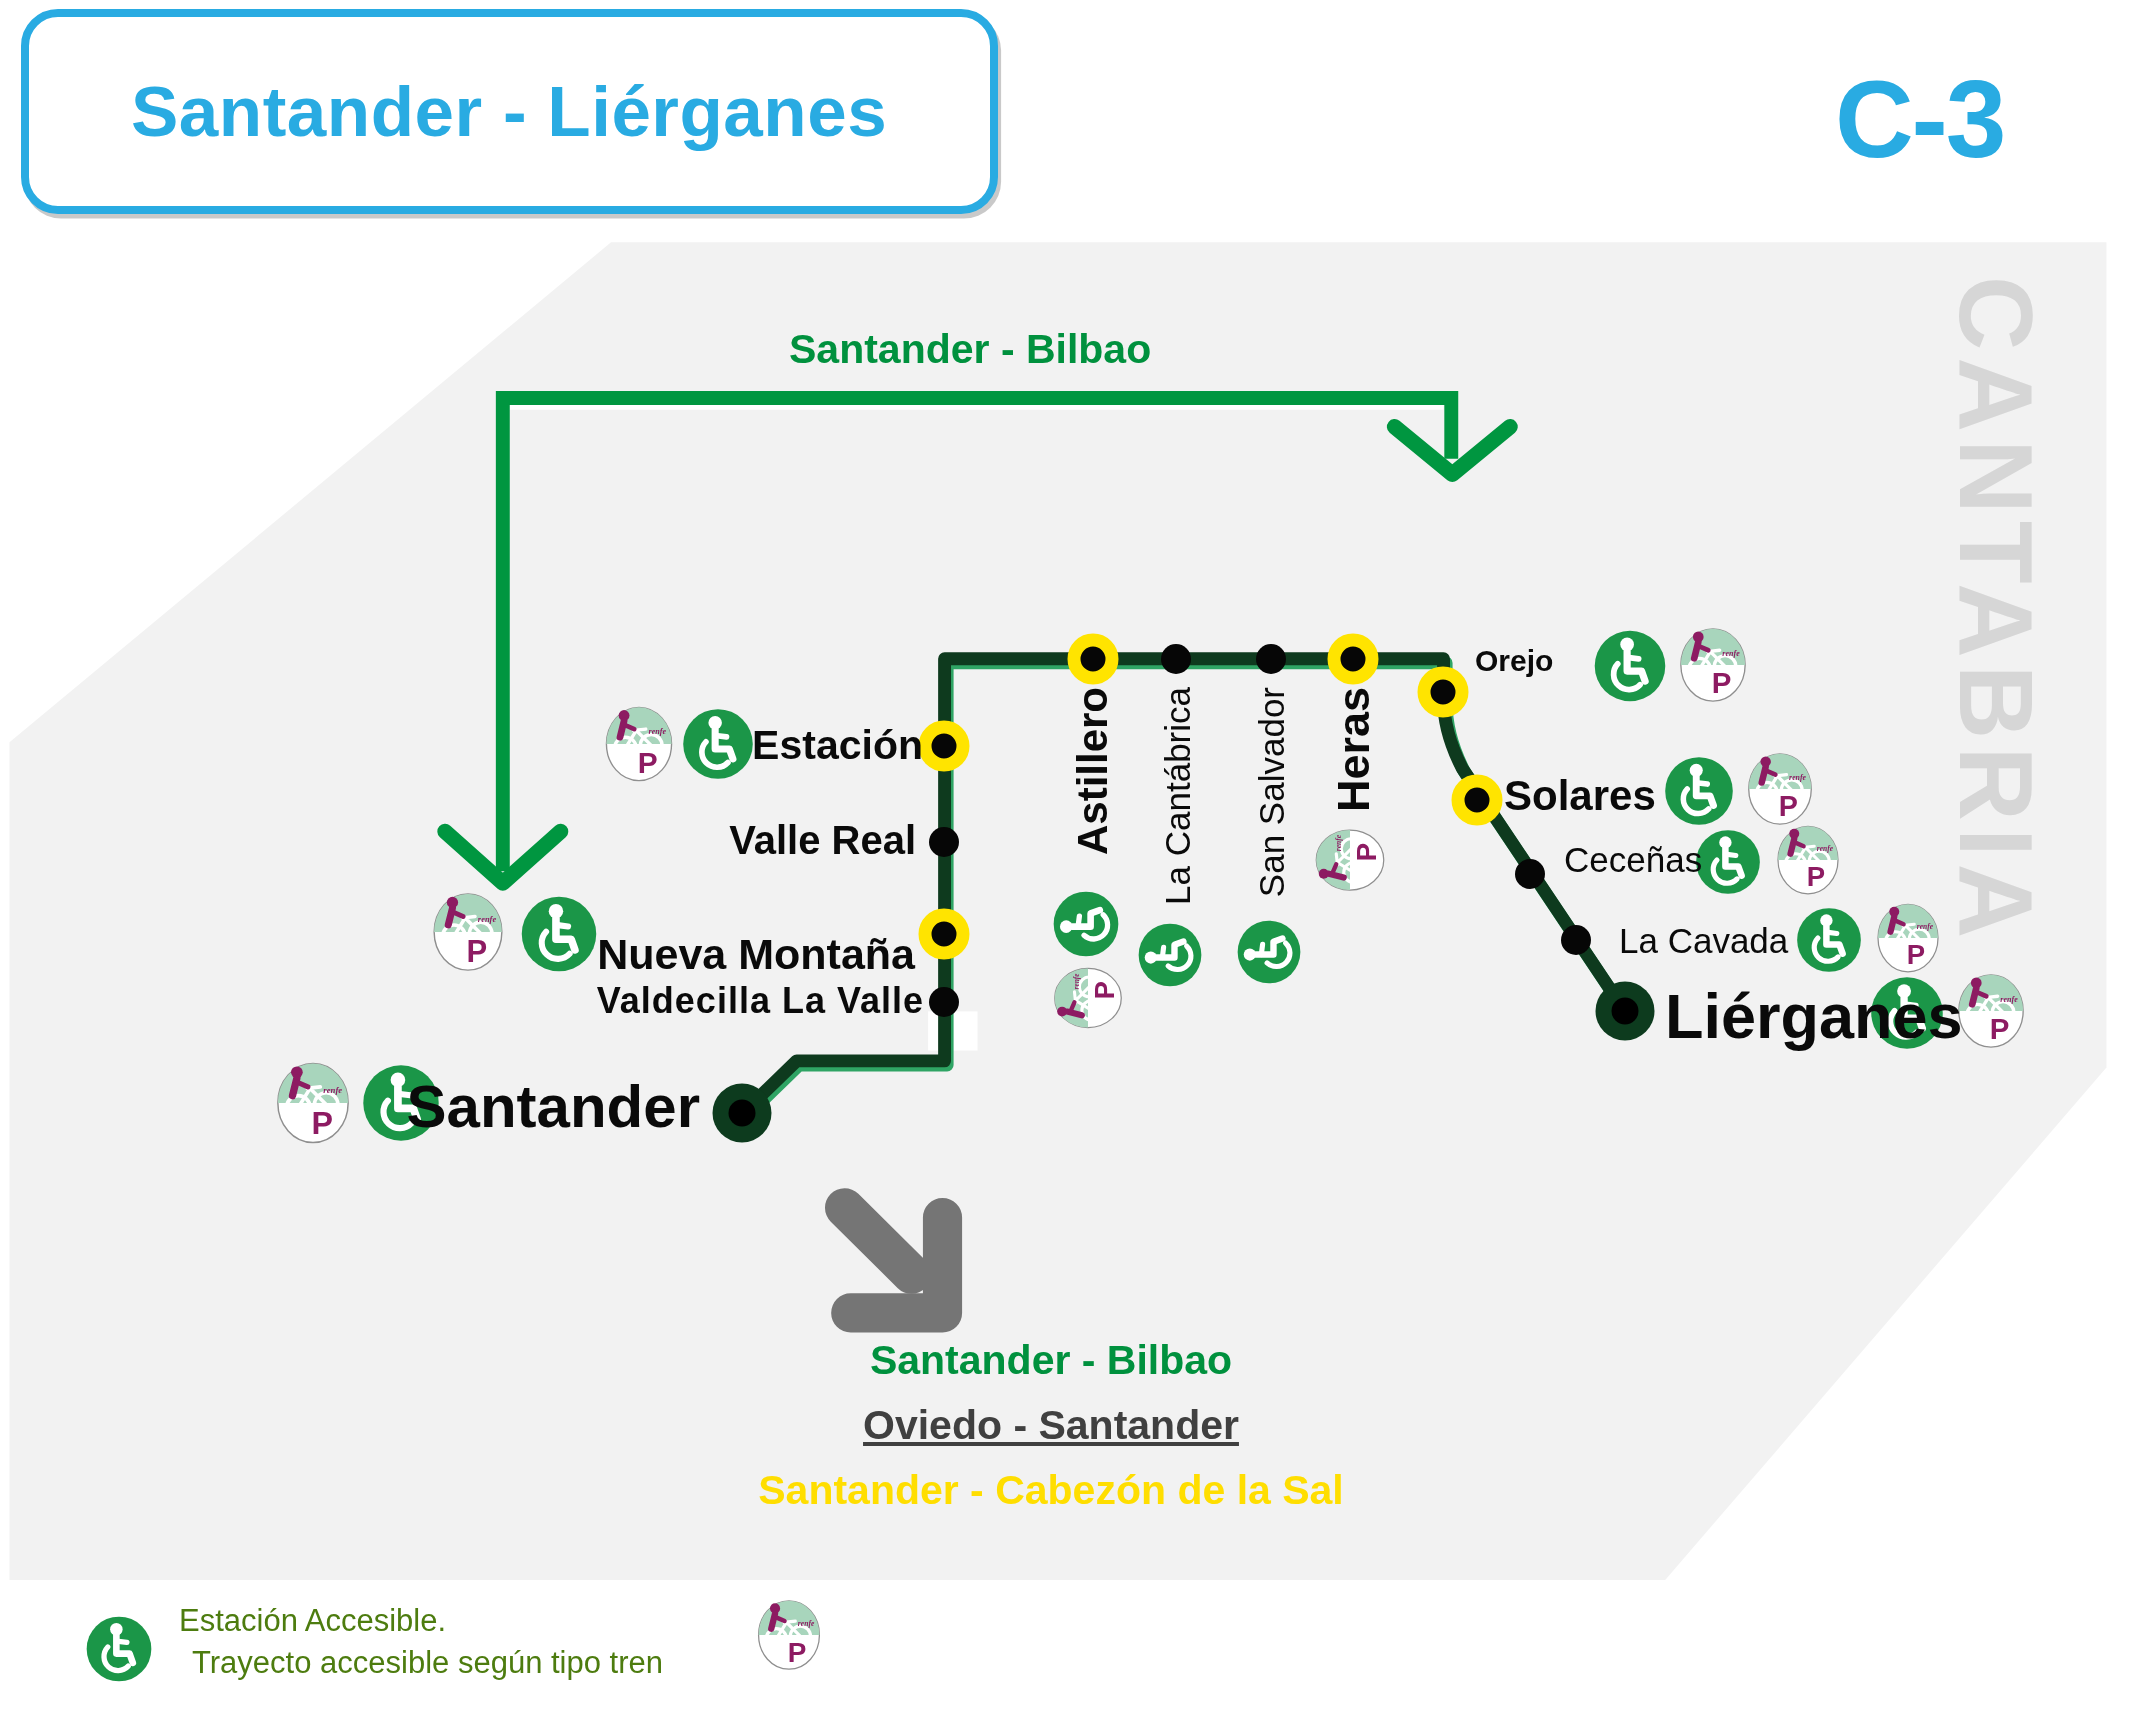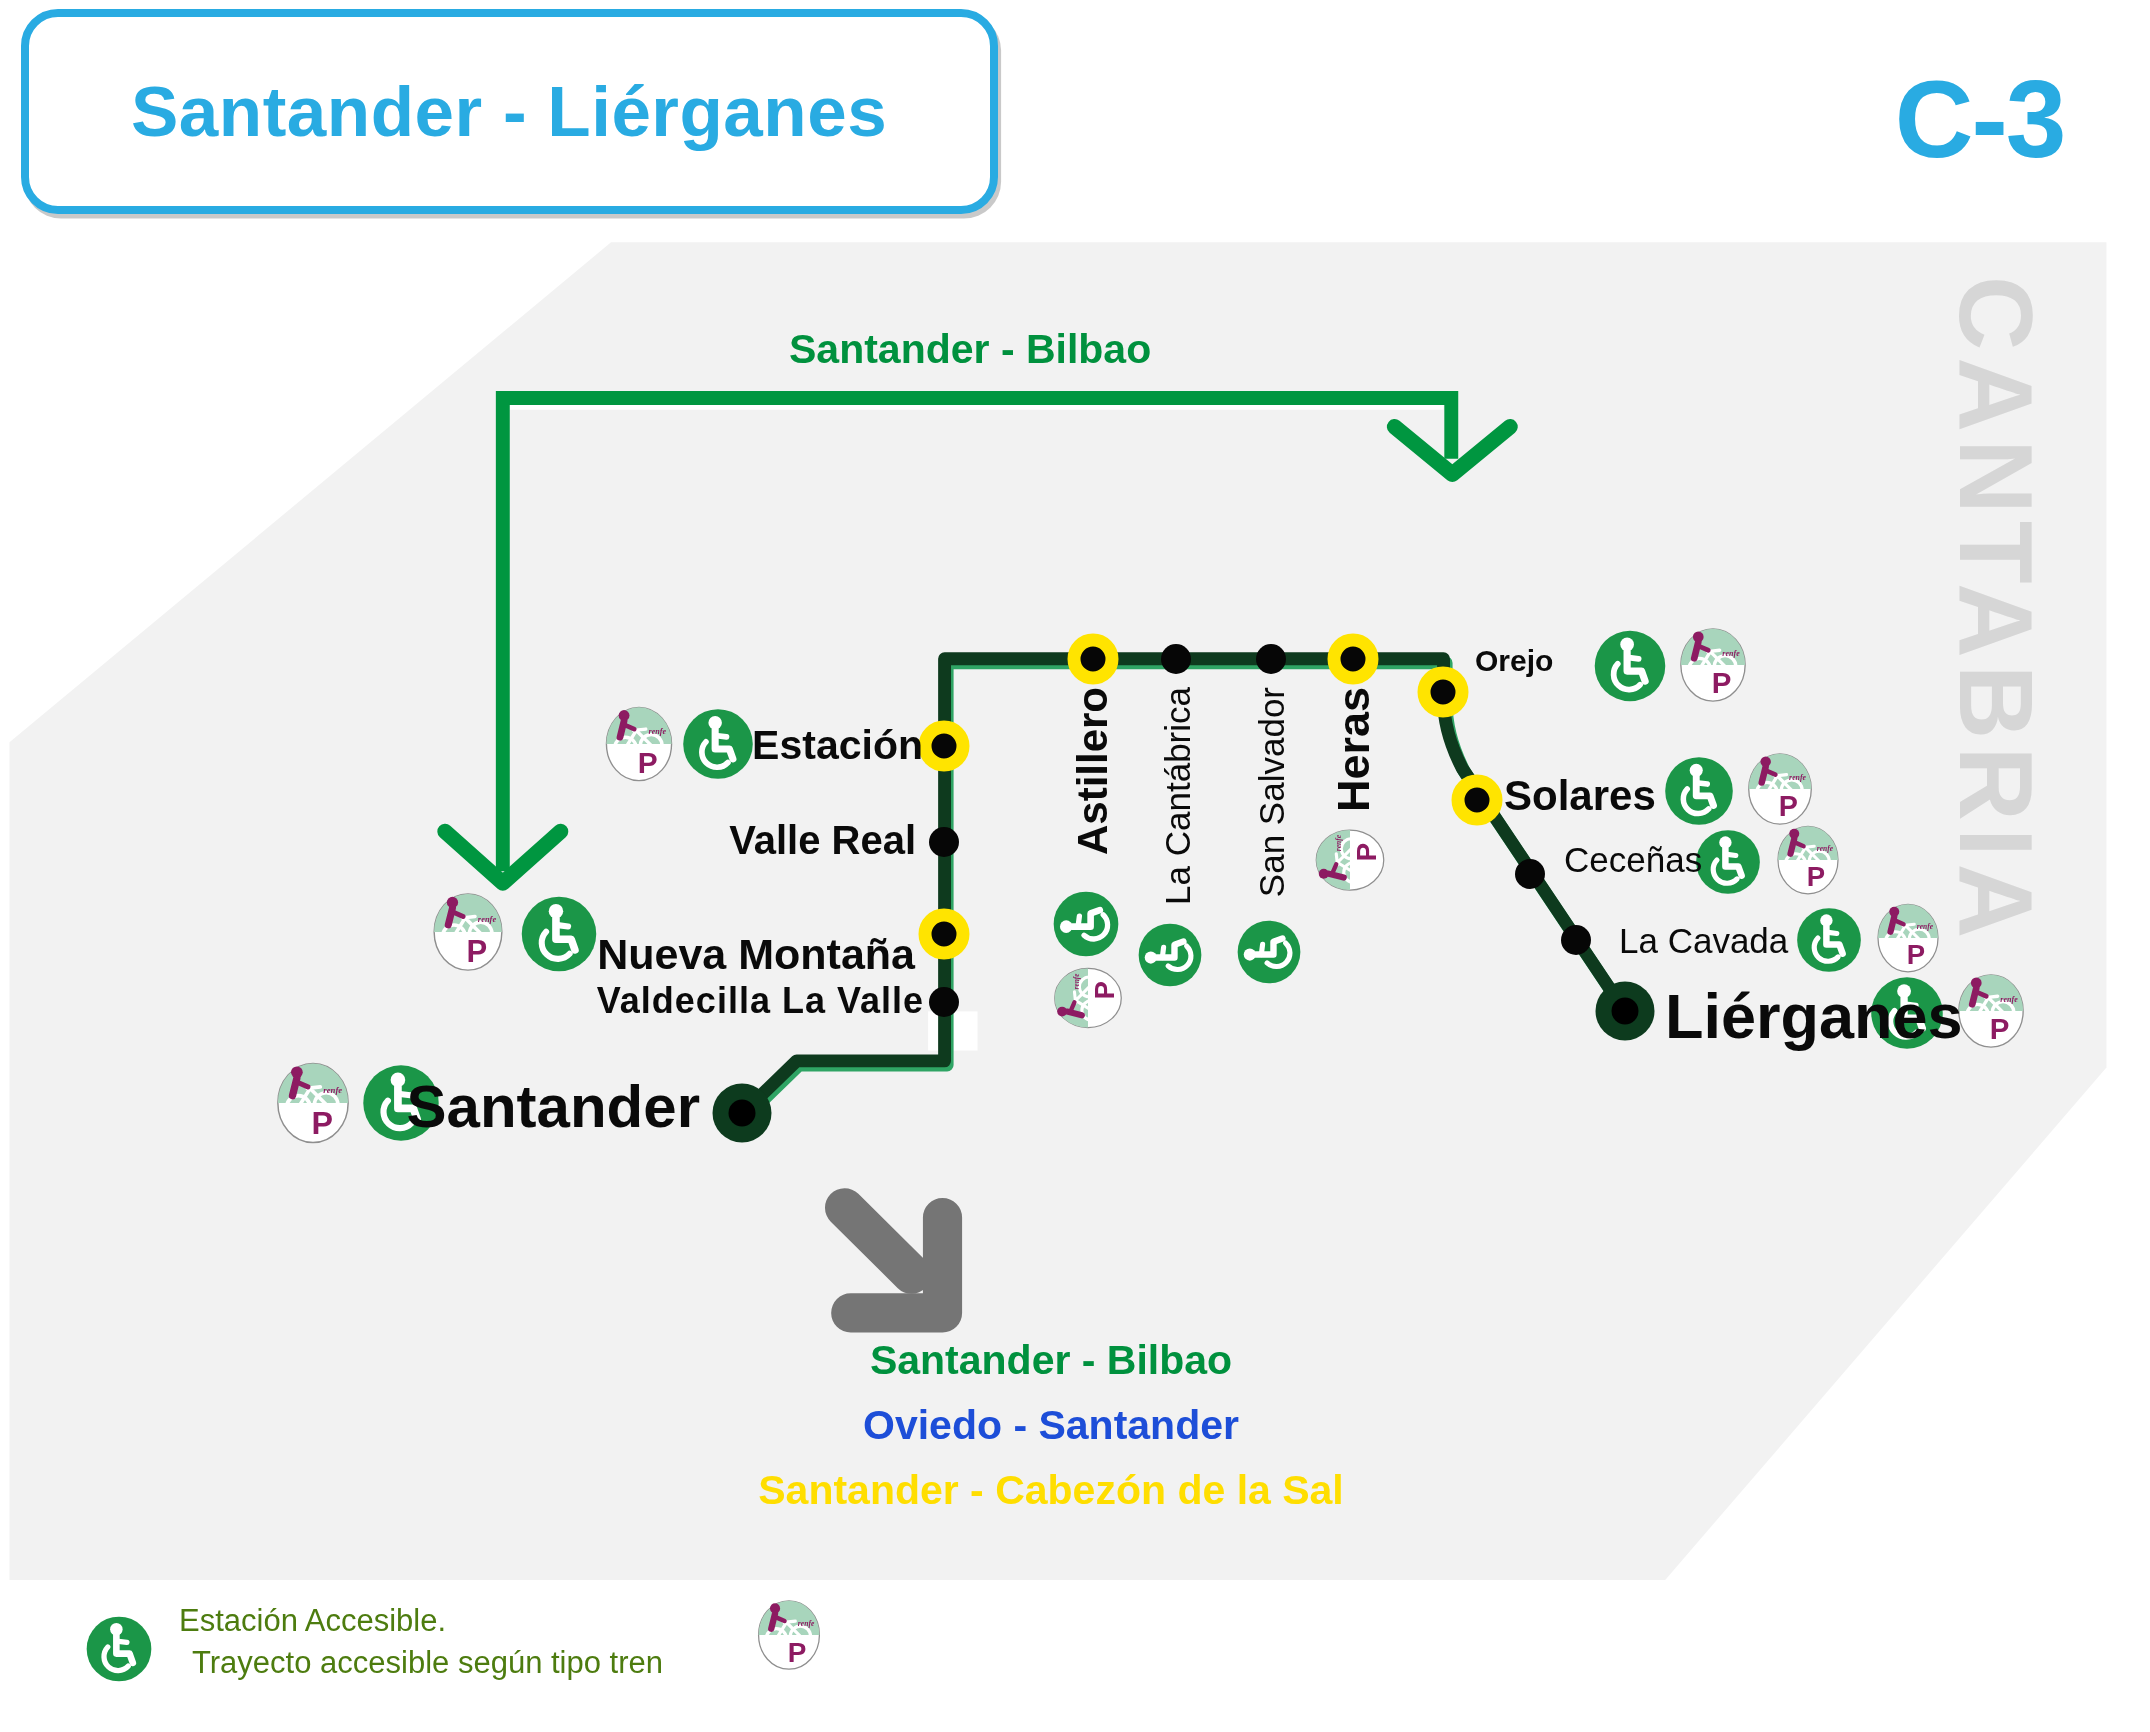--- a/index.html
+++ b/index.html
@@ -30,31 +30,31 @@
   
   .s-label{position:absolute;z-index:6;color:#0A0A0A;font-weight:bold;white-space:nowrap;line-height:1.08;}
   .s-label.regular{font-weight:normal;}
   .vlabel{transform:rotate(-90deg) translateX(-100%);transform-origin:0 0;}
 
   
   #title-box{position:absolute;left:20.6px;top:9.3px;width:961px;height:189px;z-index:8;
              background:#ffffff;border:8.2px solid #29ABE2;border-radius:37px;
              box-shadow:3.1px 4.6px 0 #c9c9c9;display:flex;align-items:center;justify-content:center;}
   #title-box .t{color:#29ABE2;font-weight:bold;font-size:71px;letter-spacing:0.5px;}
-  #line-code{position:absolute;left:1835px;top:56px;width:289px;z-index:8;text-align:center;
+  #line-code{position:absolute;left:1835px;top:56px;width:289px;z-index:8;text-align:left;
              color:#29ABE2;font-weight:bold;font-size:109px;letter-spacing:-2.1px;}
 
   
   #bilbao-label{position:absolute;left:789px;top:326px;z-index:6;color:#00913E;font-weight:bold;font-size:41px;white-space:nowrap;}
 
   
   #bottom-connections{position:absolute;left:644px;top:1340px;width:814px;z-index:6;text-align:center;}
   #bottom-connections .c{font-weight:bold;font-size:41px;line-height:1.0;margin-bottom:24px;white-space:nowrap;}
   #bottom-connections .c.green{color:#00913E;}
-  #bottom-connections .c.cyan{color:#1d4ed8;}
+  #bottom-connections .c.cyan{color:#404040;text-decoration:underline;}
   #bottom-connections .c.yellow{color:#FFDE00;}
 
   
   .legend-text{position:absolute;z-index:6;color:#4d7c0f;font-size:31px;line-height:1.28;white-space:nowrap;}
 </style>
 </head>
 <body>
 
 <div id="canvas">
 

